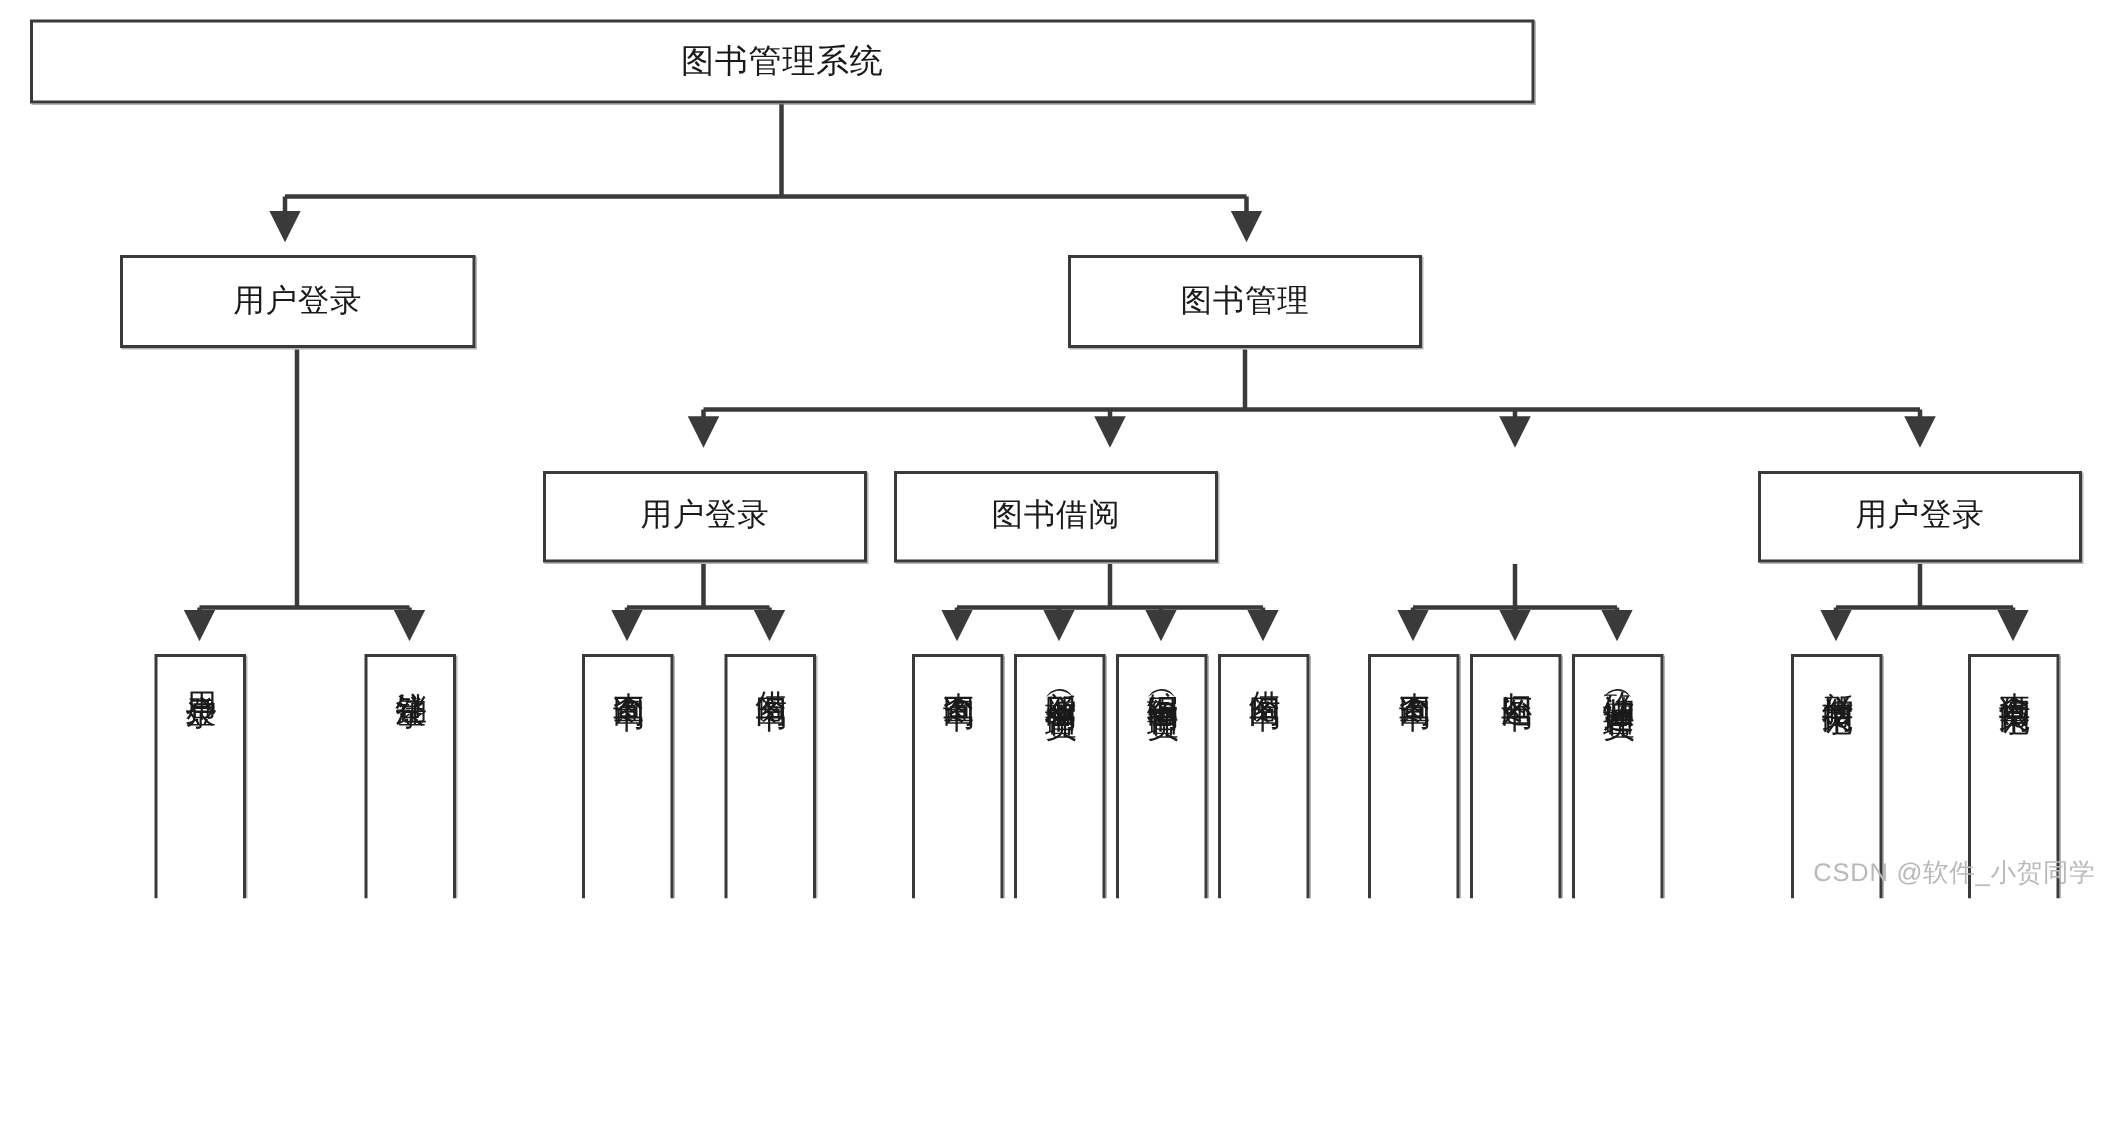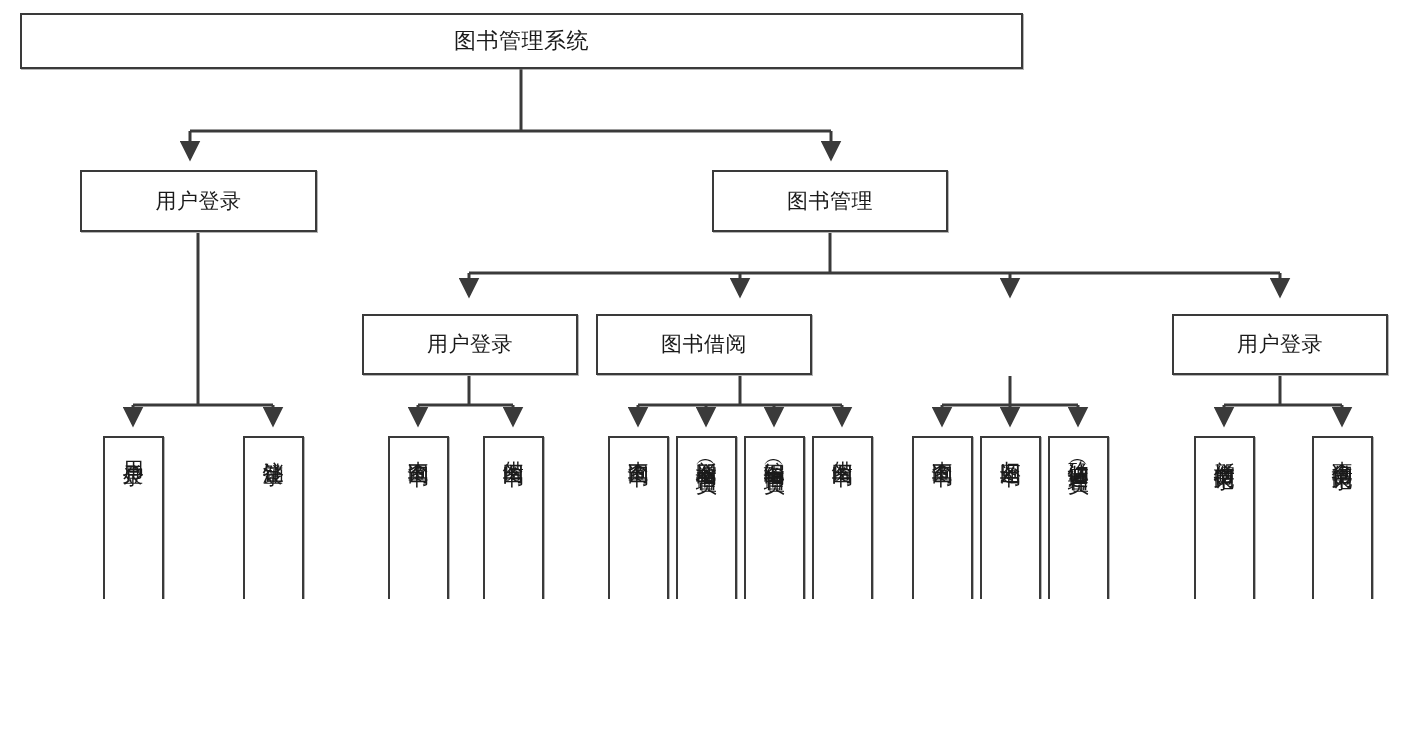--- a/index.html
+++ b/index.html
@@ -193,14 +193,15 @@
     <span class="label">确认归还（管理员）</span>
   </div>
 
   <div class="node leaf" style="left:1194px; top:436px; width:61px; height:298px;">
     <span class="label">新增借阅记录</span>
   </div>
   <div class="node leaf" style="left:1312px; top:436px; width:61px; height:298px;">
     <span class="label">查询借阅记录</span>
   </div>
 
+  <div id="watermark">CSDN @软件_小贺同学</div>
 
 </div>
 
 </body></html>

